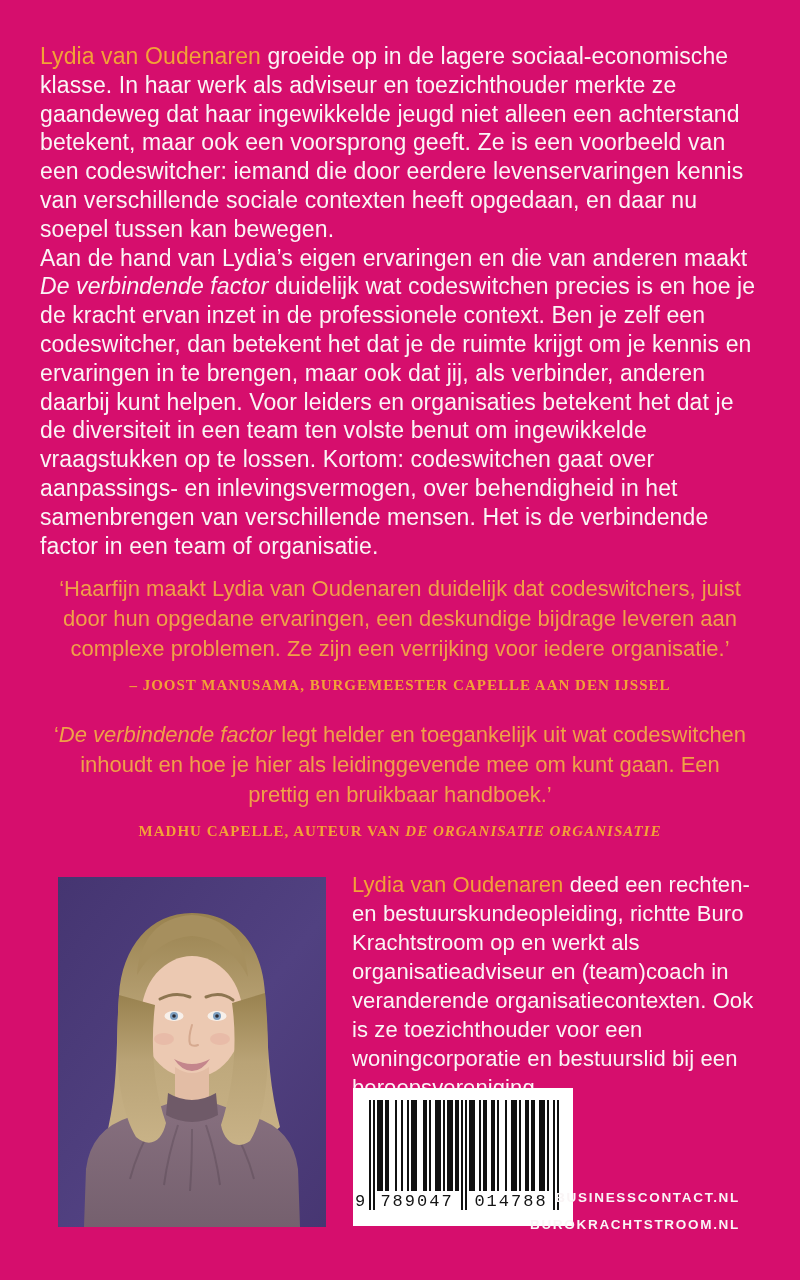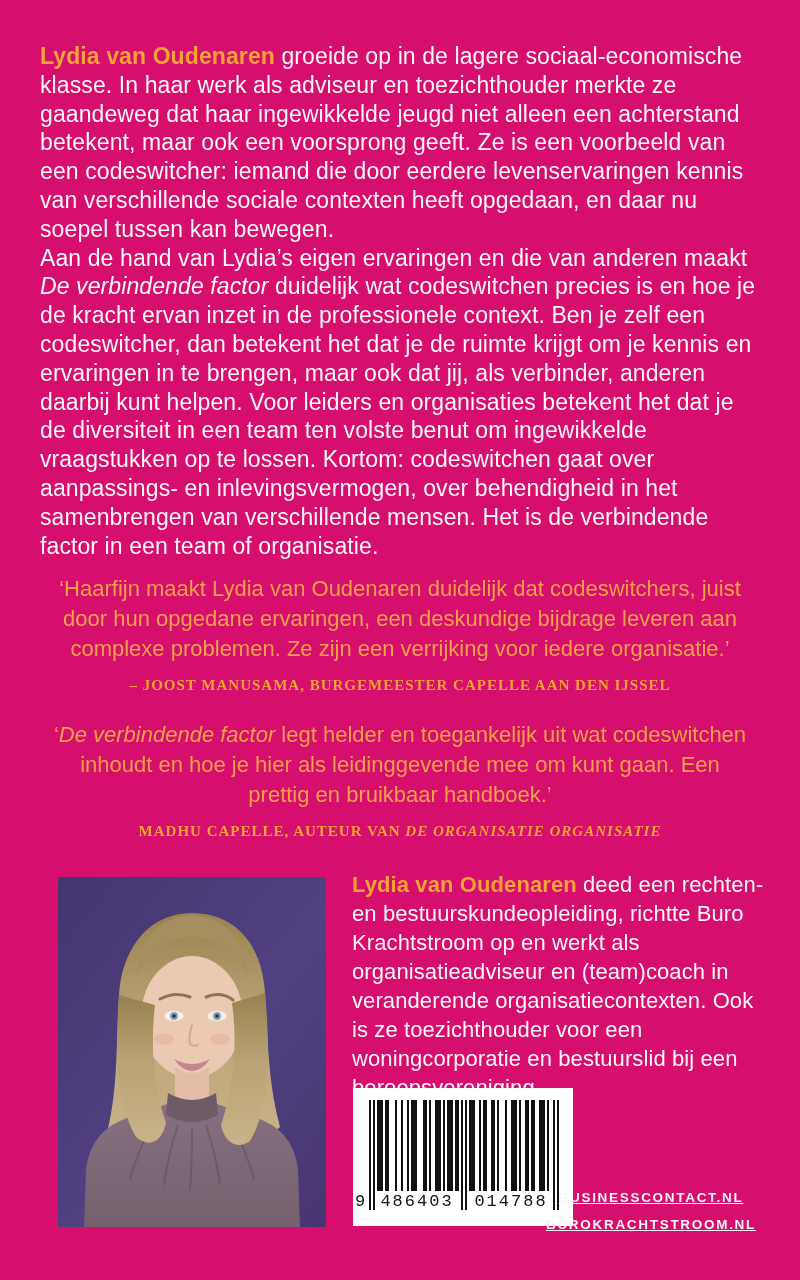--- a/index.html
+++ b/index.html
@@ -15,21 +15,21 @@
     overflow: hidden;
   }
   
   .synopsis {
     position: absolute; left: 40px; top: 42px; width: 722px;
     color: var(--text, #faf5f6);
     font-size: 23px; line-height: 28.8px;
     letter-spacing: 0.1px;
   }
   .synopsis p { margin: 0; }
-  .seg-name { color: var(--accent, #f2a237); font-weight: 700; margin-top: 10px; }
+  .seg-name { color: var(--accent, #f2a237); font-weight: 400; margin-top: 10px; }
   .seg-italic { font-style: italic; }
   
   .quote-block {
     position: absolute; left: 48px; width: 704px;
     text-align: center;
     margin-top: 12px;
   }
   .q1 { top: 562px; }
   .q2 { top: 708px; }
   .quote-text {
@@ -85,28 +85,27 @@
   }
   .bc-num.g1 { left: 6px; }
   .bc-num.g2 { left: 100px; }
   .bc-lead {
     position: absolute; left: -14px; top: 91px;
     font-family: "Liberation Mono", monospace;
     font-size: 17px; line-height: 22px; color: #141414;
   }
   
   .links {
-    position: absolute; right: 44px; top: 1184px;
-    text-align: center;
+    position: absolute; right: 60px; top: 1184px;
+    text-align: right;
     color: var(--text, #ffffff);
     font-weight: 700;
     font-size: 13.5px;
     letter-spacing: 1.7px;
     line-height: 27px;
-    text-decoration: underline;
   }
 </style>
 </head>
 <body>
 
 <div id="cover">
 
   <div class="synopsis">
     <p><span class="seg-name">Lydia van Oudenaren</span><span> groeide op in de lagere sociaal-economische klasse. In haar werk als adviseur en toezichthouder merkte ze gaandeweg dat haar ingewikkelde jeugd niet alleen een achterstand betekent, maar ook een voorsprong geeft. Ze is een voorbeeld van een codeswitcher: iemand die door eerdere levenservaringen kennis van verschillende sociale contexten heeft opgedaan, en daar nu soepel tussen kan bewegen.</span></p>
     <p><span>Aan de hand van Lydia’s eigen ervaringen en die van anderen maakt </span><span class="seg-italic">De verbindende factor</span><span> duidelijk wat codeswitchen precies is en hoe je de kracht ervan inzet in de professionele context. Ben je zelf een codeswitcher, dan betekent het dat je de ruimte krijgt om je kennis en ervaringen in te brengen, maar ook dat jij, als verbinder, anderen daarbij kunt helpen. Voor leiders en organisaties betekent het dat je de diversiteit in een team ten volste benut om ingewikkelde vraagstukken op te lossen. Kortom: codeswitchen gaat over aanpassings- en inlevingsvermogen, over behendigheid in het samenbrengen van verschillende mensen. Het is de verbindende factor in een team of organisatie.</span></p>
@@ -278,21 +277,21 @@
           <div class="m on"></div>
           <div class="m on"></div>
           <div class="m on"></div>
           <div class="m"></div>
           <div class="m on"></div>
           <div class="m"></div>
           <div class="m"></div>
           <div class="m on tall"></div>
           <div class="m tall"></div>
           <div class="m on tall"></div>
-          <span class="bc-num g1">486403</span>
+          <span class="bc-num g1">789047</span>
         <span class="bc-num g2">014788</span>
       </div>
     </div>
   </div>
 
   <div class="links">
     <div>BUSINESSCONTACT.NL</div>
     <div>BUROKRACHTSTROOM.NL</div>
   </div>
 

